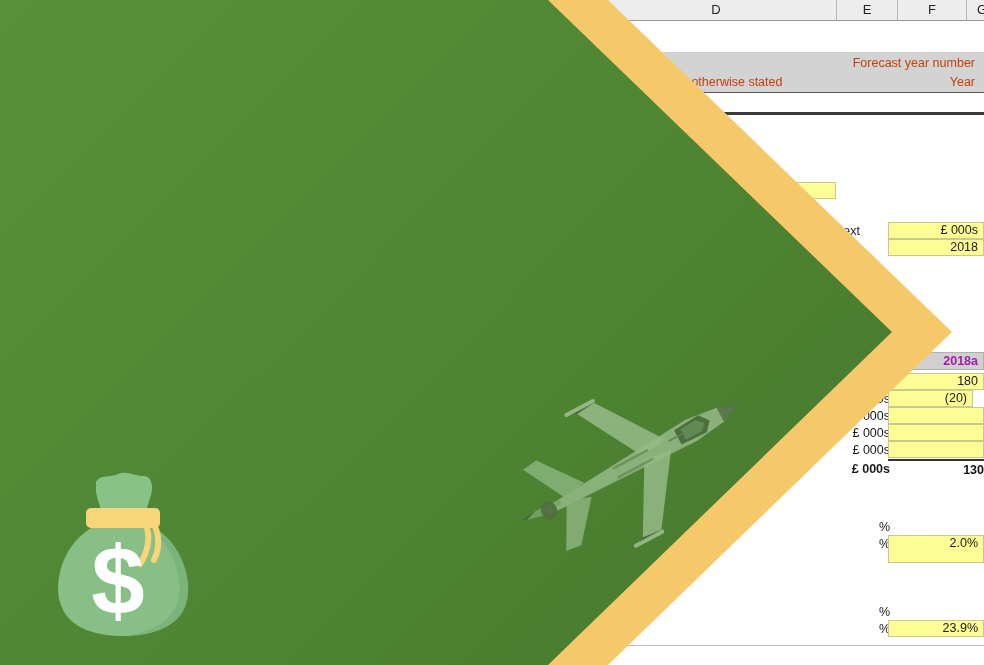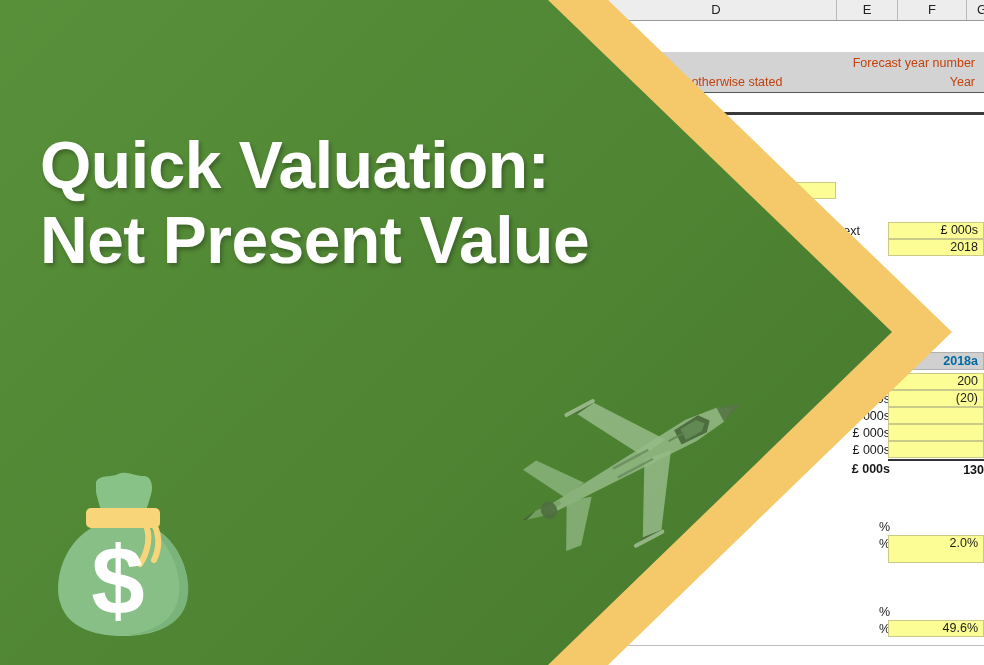--- a/index.html
+++ b/index.html
@@ -83,21 +83,21 @@
     padding-right:5px;
     line-height:15px;
     font-family:"Liberation Sans",sans-serif;
   }
   .greycell{
     position:absolute;
     background:#d0d0d0;
     border:1px solid #b0b0b0;
     box-sizing:border-box;
     font-size:12.5px;
-    color:#0369a1;
+    color:#a21caf;
     text-align:right;
     padding-right:5px;
     line-height:16px;
     font-weight:bold;
     font-family:"Liberation Sans",sans-serif;
   }
   .plaincell{
     position:absolute;
     font-size:12.5px;
     color:#111;
@@ -211,45 +211,45 @@
     <div class="ycell" style="left:888px;top:222px;width:96px;height:17px;">£ 000s</div>
 
     <div class="rowlabel" style="left:820px;top:241px;width:40px;">year</div>
     <div class="ycell" style="left:888px;top:239px;width:96px;height:17px;">2018</div>
 
     <div class="bluefrag" style="left:866px;top:333px;">)</div>
 
     <div class="greycell" style="left:888px;top:352px;width:96px;height:18px;">2018a</div>
 
     <div class="rowlabel" style="left:840px;top:375px;width:50px;">£ 000s</div>
-    <div class="ycell" style="left:888px;top:373px;width:96px;height:17px;">200</div>
+    <div class="ycell" style="left:888px;top:373px;width:96px;height:17px;">180</div>
 
     <div class="rowlabel" style="left:840px;top:392px;width:50px;">£ 000s</div>
-    <div class="ycell" style="left:888px;top:390px;width:96px;height:17px;">(20)</div>
+    <div class="ycell" style="left:888px;top:390px;width:85px;height:17px;">(20)</div>
 
     <div class="rowlabel" style="left:840px;top:409px;width:50px;">£ 000s</div>
     <div class="ycell" style="left:888px;top:407px;width:96px;height:17px;"></div>
 
     <div class="rowlabel" style="left:840px;top:426px;width:50px;">£ 000s</div>
     <div class="ycell" style="left:888px;top:424px;width:96px;height:17px;"></div>
 
     <div class="rowlabel" style="left:840px;top:443px;width:50px;">£ 000s</div>
     <div class="ycell" style="left:888px;top:441px;width:96px;height:17px;"></div>
 
     <div class="totalrule" style="left:888px;top:459px;width:96px;"></div>
     <div class="rowlabel" style="left:840px;top:462px;width:50px;font-weight:bold;">£ 000s</div>
     <div class="plaincell" style="left:888px;top:462px;width:96px;font-weight:bold;">130</div>
 
     <div class="rowlabel" style="left:850px;top:520px;width:40px;">%</div>
     <div class="rowlabel" style="left:850px;top:537px;width:40px;">%</div>
     <div class="ycell" style="left:888px;top:535px;width:96px;height:28px;">2.0%</div>
 
     <div class="rowlabel" style="left:850px;top:605px;width:40px;">%</div>
     <div class="rowlabel" style="left:850px;top:622px;width:40px;">%</div>
-    <div class="ycell" style="left:888px;top:620px;width:96px;height:17px;">49.6%</div>
+    <div class="ycell" style="left:888px;top:620px;width:96px;height:17px;">23.9%</div>
 
     <div class="darkfrag" style="left:615px;top:620px;">ate</div>
 
     <div class="bottom-rule"></div>
   </div>
 
   <div class="yellow-chevron"></div>
 
   <div class="green-chevron"></div>
 
@@ -279,24 +279,20 @@
 
       <rect x="118" y="92" width="40" height="2.5" fill="#7e937a" opacity="0.8"></rect>
       <rect x="118" y="102" width="40" height="2.5" fill="#7e937a" opacity="0.8"></rect>
       <rect x="180" y="94" width="18" height="2" fill="#6d8369" opacity="0.8"></rect>
 
       <rect x="100" y="22" width="34" height="4" rx="2" fill="#e6f3e4" opacity="0.85"></rect>
       <rect x="100" y="170" width="34" height="4" rx="2" fill="#e6f3e4" opacity="0.85"></rect>
     </g>
   </svg>
 
-  <div class="title-wrap">
-    <div class="title-line">Quick Valuation:</div>
-    <div class="title-line">Net Present Value</div>
-  </div>
 
   <svg class="moneybag" viewBox="0 0 150 172">
 
     <path d="M75 52
              C 24 52, 4 104, 12 134
              C 18 158, 44 168, 75 168
              C 106 168, 132 158, 138 134
              C 146 104, 126 52, 75 52 Z" fill="#87bf86"></path>
     <path d="M95 58 C 122 70, 136 108, 130 132 C 124 154, 104 164, 80 167
              C 112 166, 134 155, 139 133 C 146 105, 126 62, 95 58 Z" fill="#7ab279" opacity="0.9"></path>

